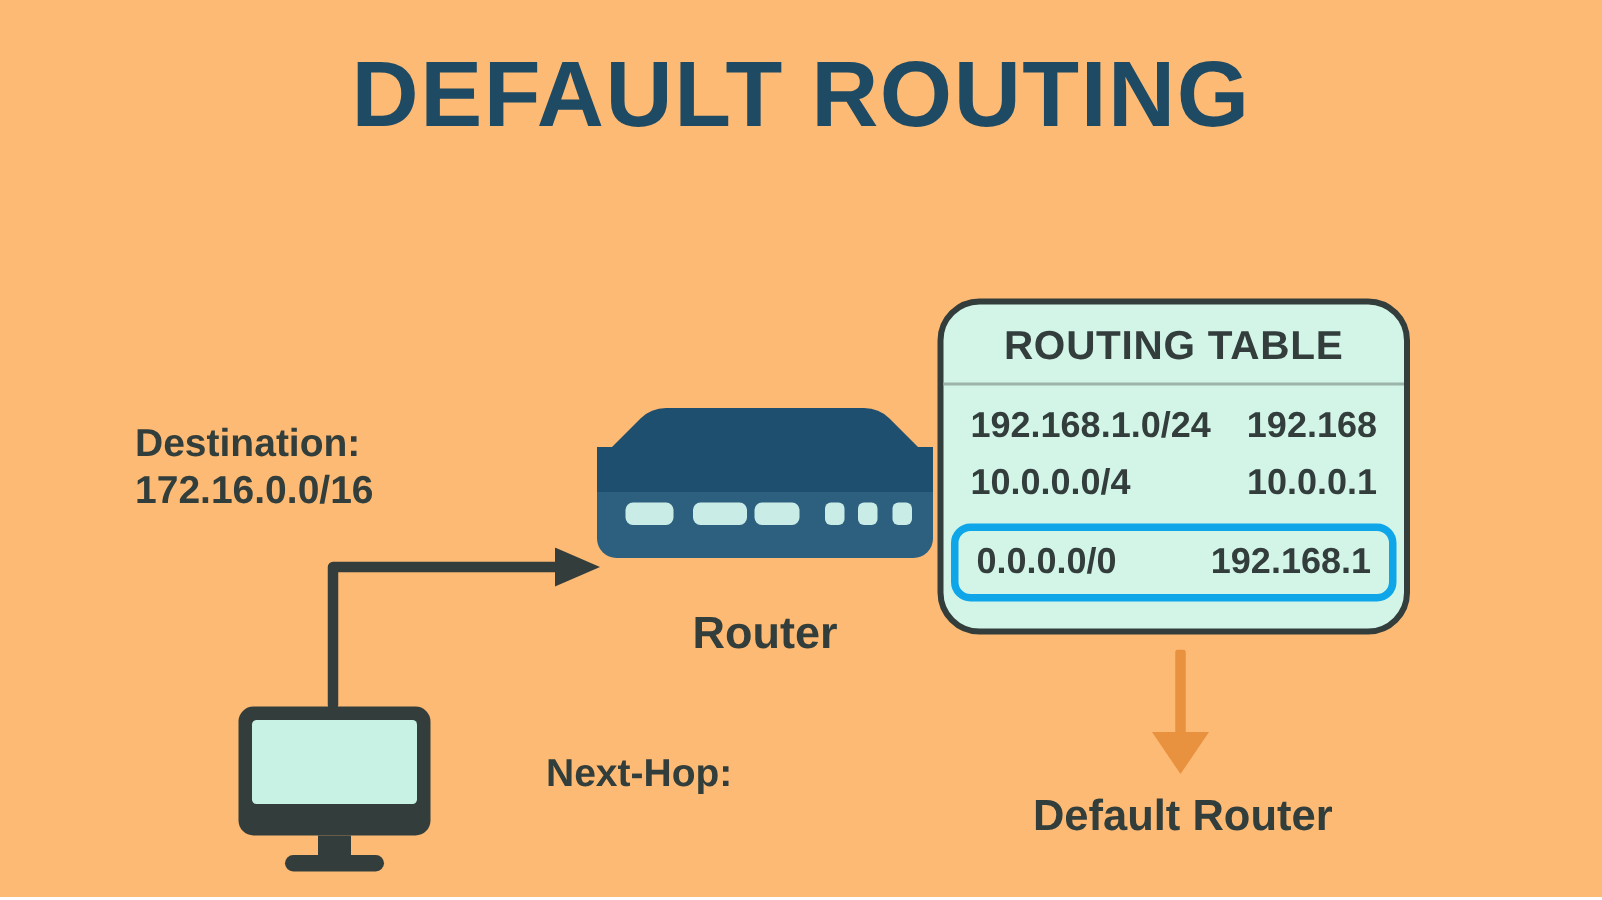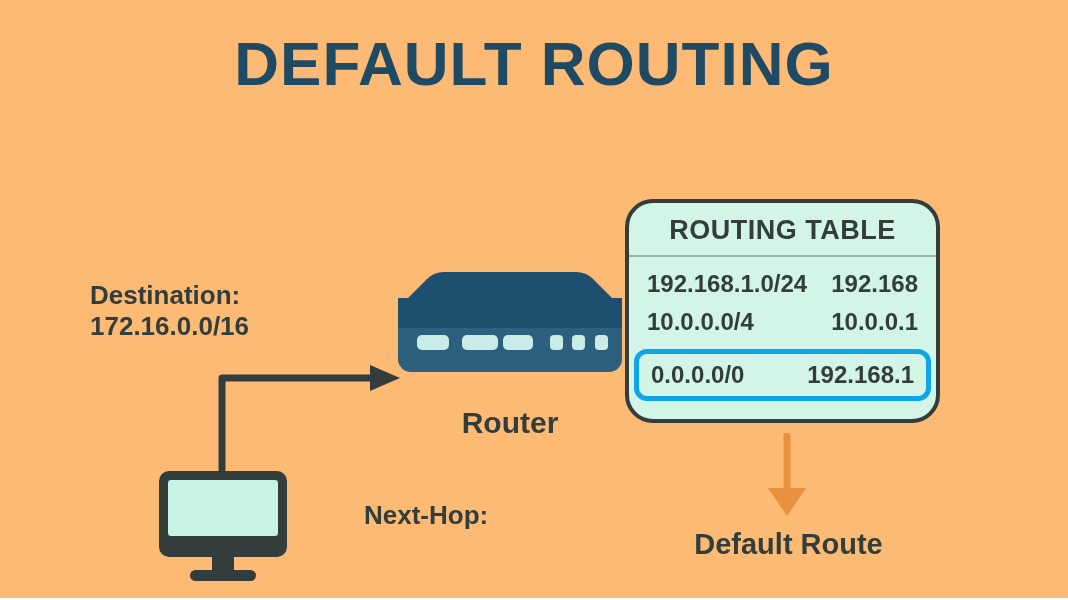--- a/index.html
+++ b/index.html
@@ -132,15 +132,15 @@
         </div>
       </div>
     </div>
   </div>
 
   <svg class="icon-abs down-arrow" width="46" height="85" viewBox="0 0 46 85">
     <rect x="19.5" y="0" width="7" height="58" rx="2" fill="#e8913f"></rect>
     <polygon points="4,55 42,55 23,83" fill="#e8913f"></polygon>
   </svg>
 
-  <div class="default-route-label">Default Route</div>
+  <div class="default-route-label">Default Router</div>
 
 </div>
 
 </body></html>

